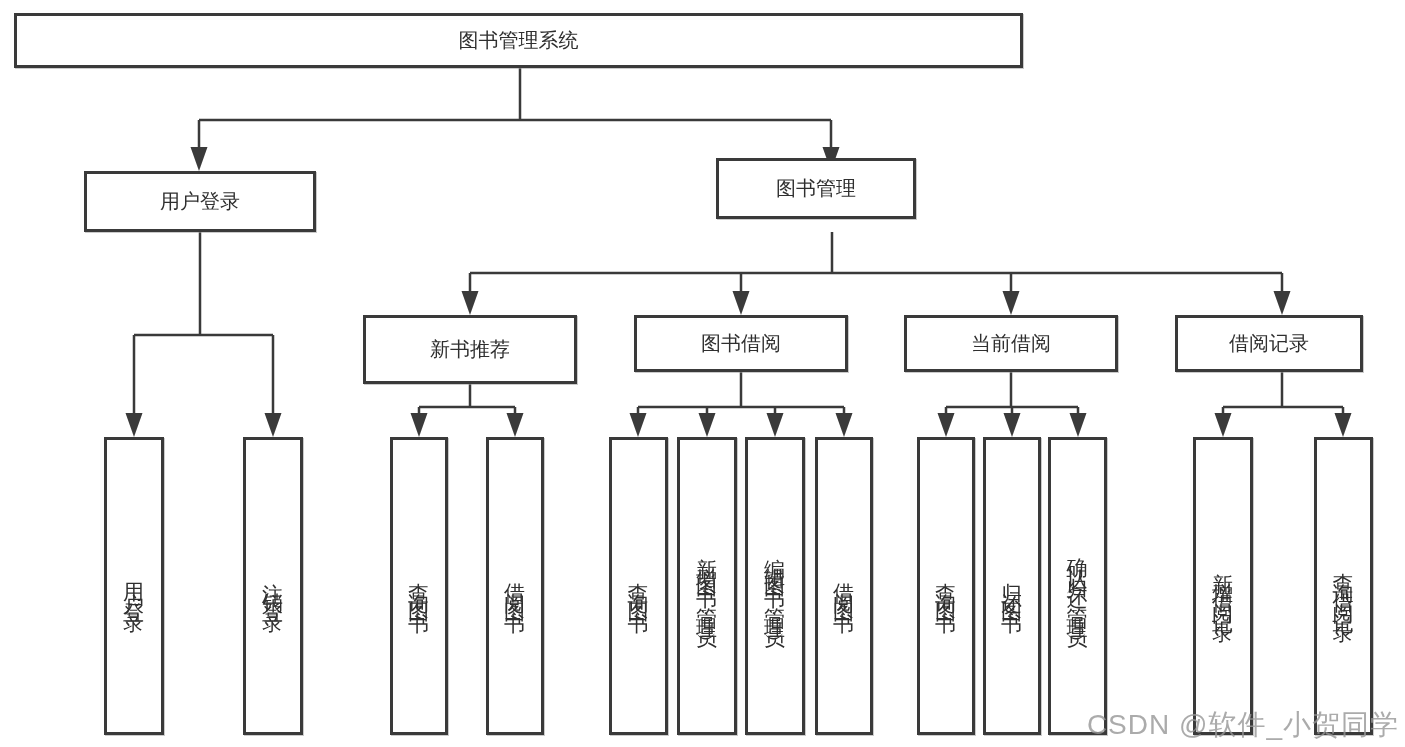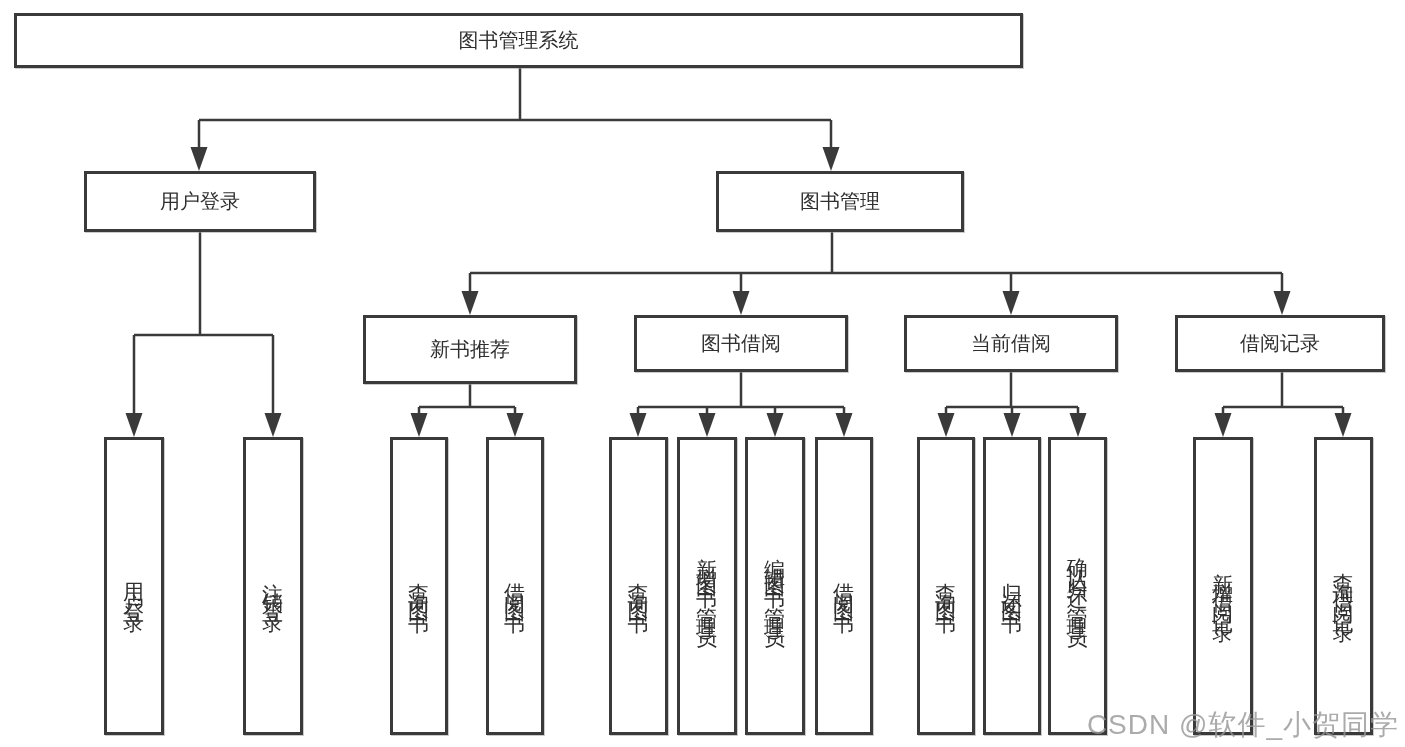--- a/index.html
+++ b/index.html
@@ -81,26 +81,26 @@
     <path class="head" d="M1069.5 413 L1086.5 413 L1078 437 Z"></path>
 
     <path class="line" d="M1282 372 V407 M1223 407 H1343 M1223 407 V416 M1343 407 V416"></path>
     <path class="head" d="M1214.5 413 L1231.5 413 L1223 437 Z"></path>
     <path class="head" d="M1334.5 413 L1351.5 413 L1343 437 Z"></path>
   </svg>
 
   <div class="node-h" style="left:14px;top:13px;width:1009px;height:55px">图书管理系统</div>
 
   <div class="node-h" style="left:84px;top:171px;width:232px;height:61px">用户登录</div>
-  <div class="node-h" style="left:716px;top:171px;width:248px;height:61px">图书管理</div>
+  <div class="node-h" style="left:716px;top:158px;width:200px;height:61px">图书管理</div>
 
   <div class="node-h" style="left:363px;top:315px;width:214px;height:69px">新书推荐</div>
   <div class="node-h" style="left:904px;top:315px;width:214px;height:57px">当前借阅</div>
   <div class="node-h" style="left:634px;top:315px;width:214px;height:57px">图书借阅</div>
-  <div class="node-h" style="left:1175px;top:315px;width:210px;height:57px">借阅记录</div>
+  <div class="node-h" style="left:1175px;top:315px;width:188px;height:57px">借阅记录</div>
 
   <div class="node-v" style="left:104px;width:60px">
     <span class="vtext">用户登录</span>
   </div>
   <div class="node-v" style="left:243px;width:60px">
     <span class="vtext">注销登录</span>
   </div>
 
   <div class="node-v" style="left:390px;width:58px">
     <span class="vtext">查询图书</span>

